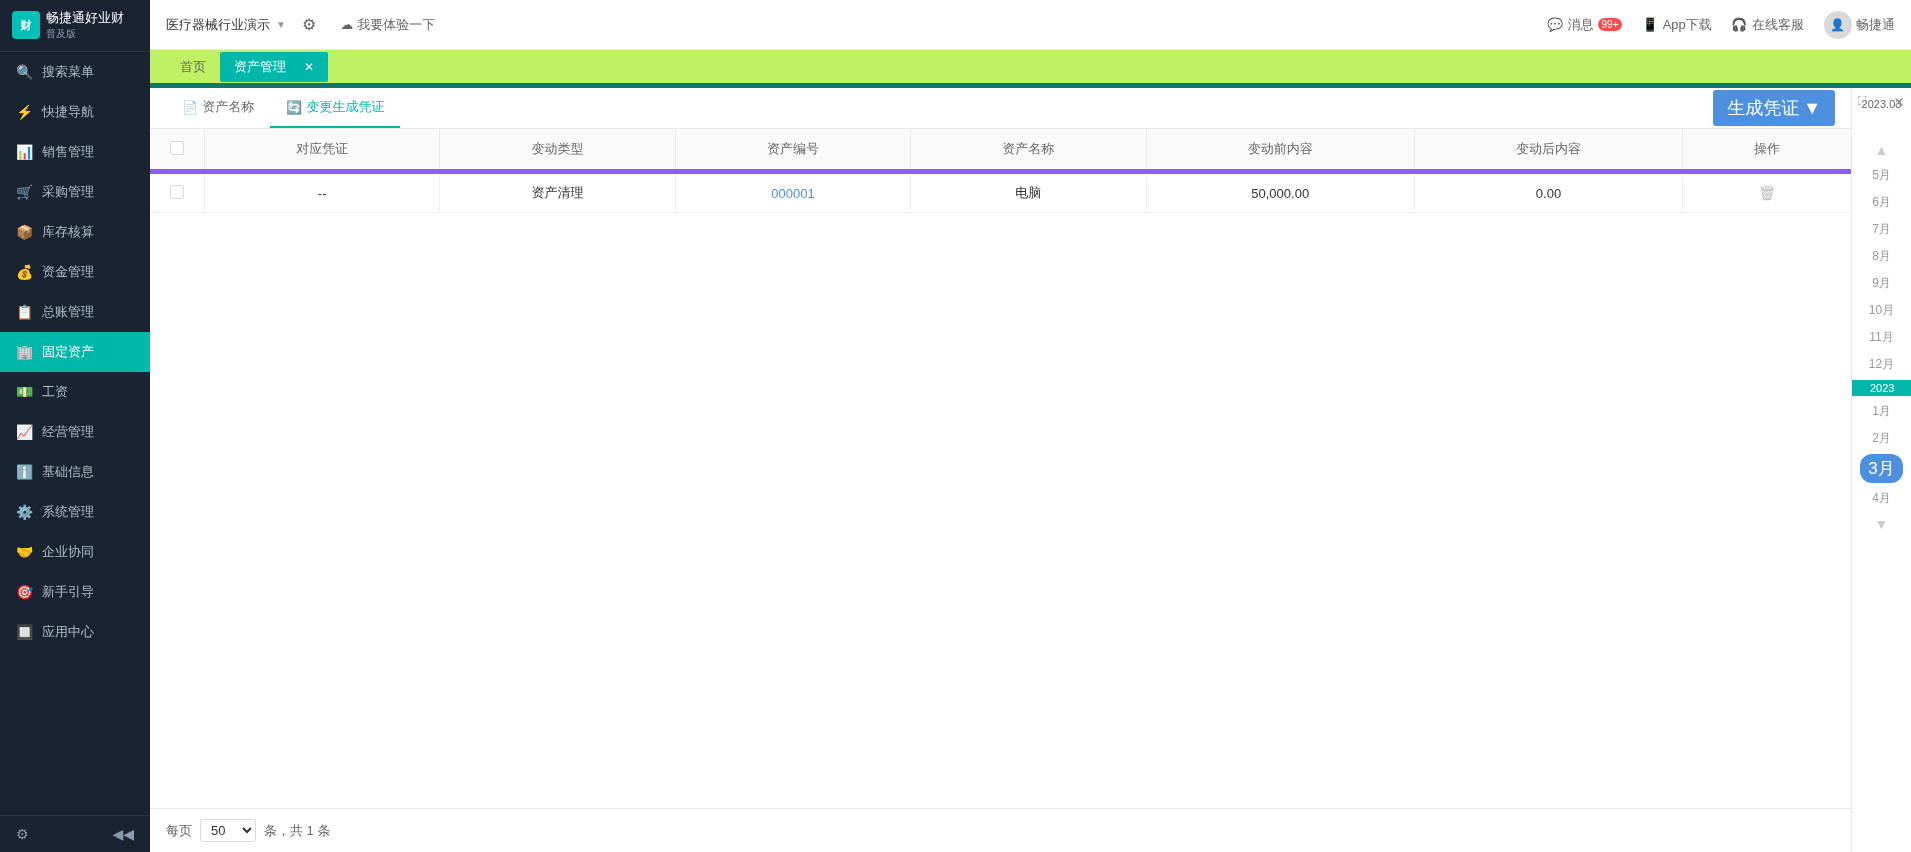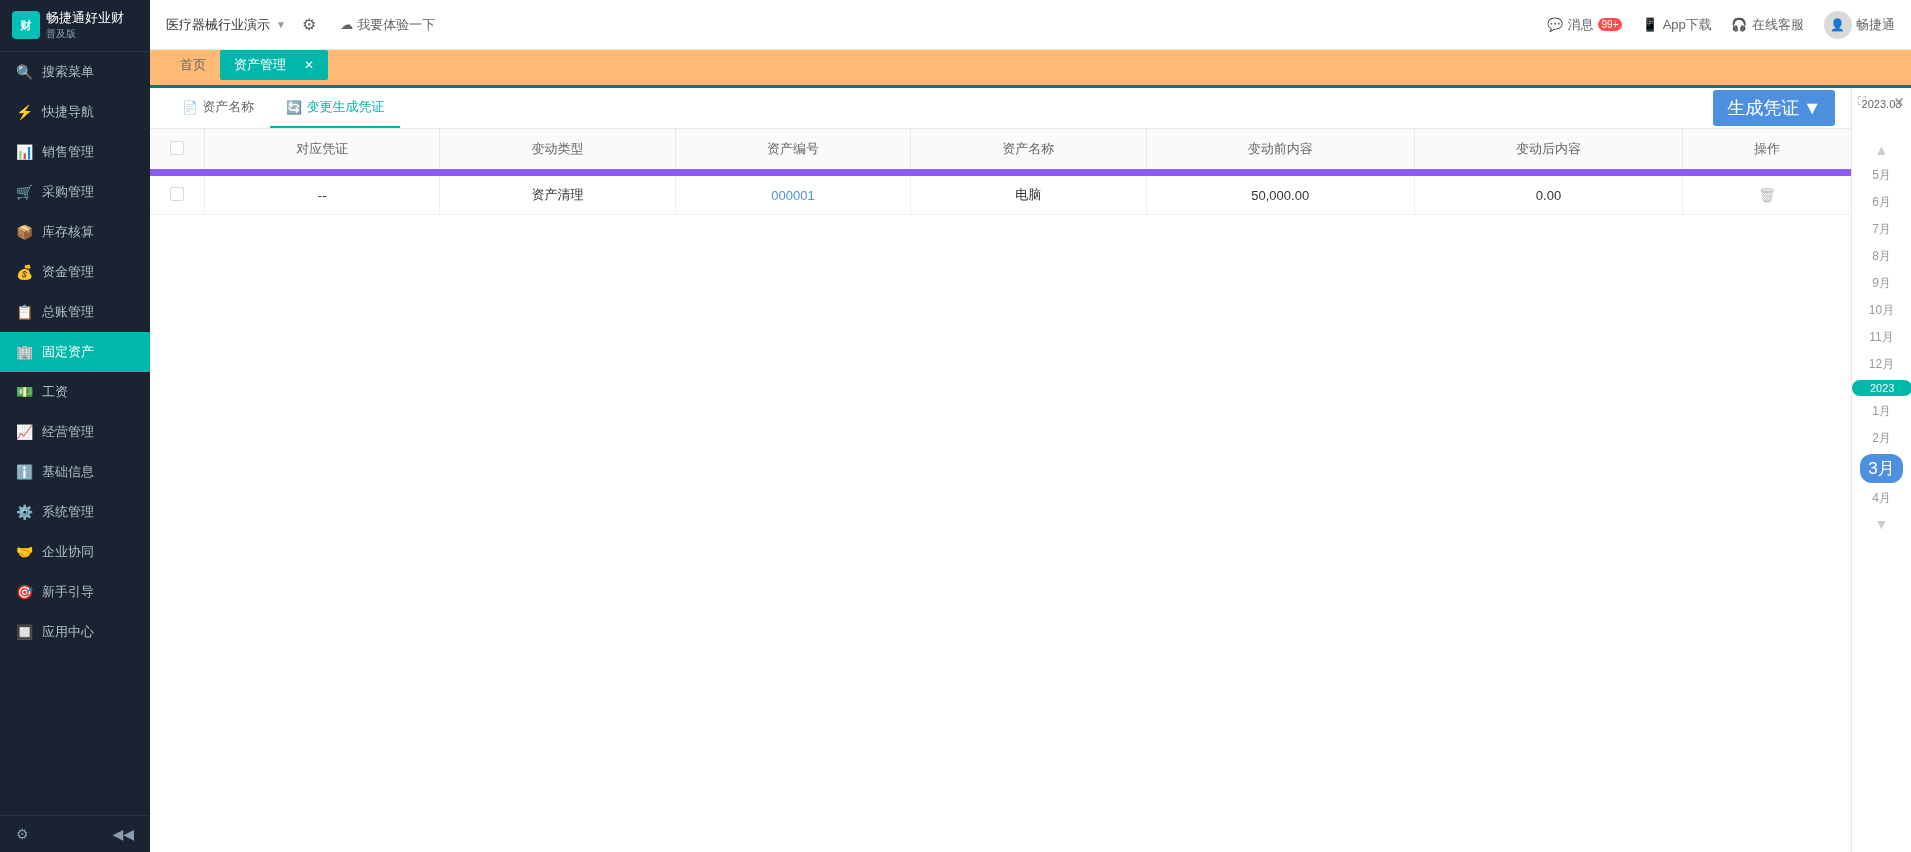--- a/index.html
+++ b/index.html
@@ -92,23 +92,23 @@
       min-width: 18px; text-align: center;
     }
     .header-avatar {
       width: 28px; height: 28px; border-radius: 50%;
       background: #d9d9d9; display: flex; align-items: center; justify-content: center;
       color: #666; font-size: 12px;
     }
 
     
     .tab-bar {
-      background: #fdba74;
-      border-bottom: 3px solid #0f766e;
-      display: flex; align-items: flex-start;
+      background: #bef264;
+      border-bottom: 5px solid #0f766e;
+      display: flex; align-items: center;
       padding: 0 16px;
       height: 38px;
       flex-shrink: 0;
     }
     .tab-item {
       padding: 6px 14px;
       font-size: 13px; color: #666;
       cursor: pointer; border-radius: 2px;
     }
     .tab-item.active {
@@ -160,21 +160,21 @@
     }
     table {
       width: 100%; border-collapse: collapse;
       font-size: 13px;
     }
     thead tr { background: #fafafa; border-bottom: 1px solid #e8e8e8; }
     thead th {
       padding: 11px 20px; 
       color: #666; font-weight: 500;
       border-right: 1px solid #e8e8e8;
-      border-bottom: 7px solid #8b5cf6;
+      border-bottom: 5px solid #8b5cf6;
     }
     thead th:last-child { border-right: none; }
     tbody tr { border-bottom: 1px solid #f0f0f0; }
     tbody td {
       padding: 10px 12px; text-align: center;
       border-right: 1px solid #f0f0f0;
     }
     tbody td:last-child { border-right: none; }
     .checkbox-cell { width: 40px; }
     .checkbox {
@@ -222,21 +222,21 @@
       position: absolute; top: 6px; left: 6px;
       color: #999; cursor: pointer; font-size: 12px;
     }
     .timeline-list { display: flex; flex-direction: column; align-items: center; width: 100%; margin-top: 24px; }
     .timeline-month {
       padding: 5px 0; font-size: 12px; color: #999;
       cursor: pointer; width: 100%; text-align: center;
     }
     .timeline-month.year-label {
       color: #fff; background: #00b8a9;
-      border-radius: 8px; font-size: 11px;
+      border-radius: 0; font-size: 11px;
       padding: 2px 18px; margin: 2px auto;
       width: auto;
     }
     .timeline-month.current {
       color: #fff; background: #4e90e0;
       border-radius: 12px; font-size: 17px;
       padding: 3px 8px; margin: 2px auto;
       width: auto;
     }
     .timeline-up-arrow, .timeline-down-arrow {
@@ -416,20 +416,30 @@
               <td>50,000.00</td>
               <td>0.00</td>
               <td>
                 <span class="delete-icon">🗑</span>
               </td>
             </tr>
           </tbody>
         </table>
       </div>
 
+      <div class="table-footer">
+        <span>每页</span>
+        <select class="page-size-select">
+          <option value="50" selected="">50</option>
+          <option value="10">10</option>
+          <option value="20">20</option>
+          <option value="100">100</option>
+        </select>
+        <span>条，共 1 条</span>
+      </div>
     </div>
 
     <div class="timeline-panel">
       <span class="timeline-expand">⛶</span>
       <span class="timeline-close">✕</span>
       <div class="timeline-header">2023.03</div>
       <div class="timeline-list">
         <div class="timeline-up-arrow">▲</div>
 
       <div class="timeline-month">5月</div>

